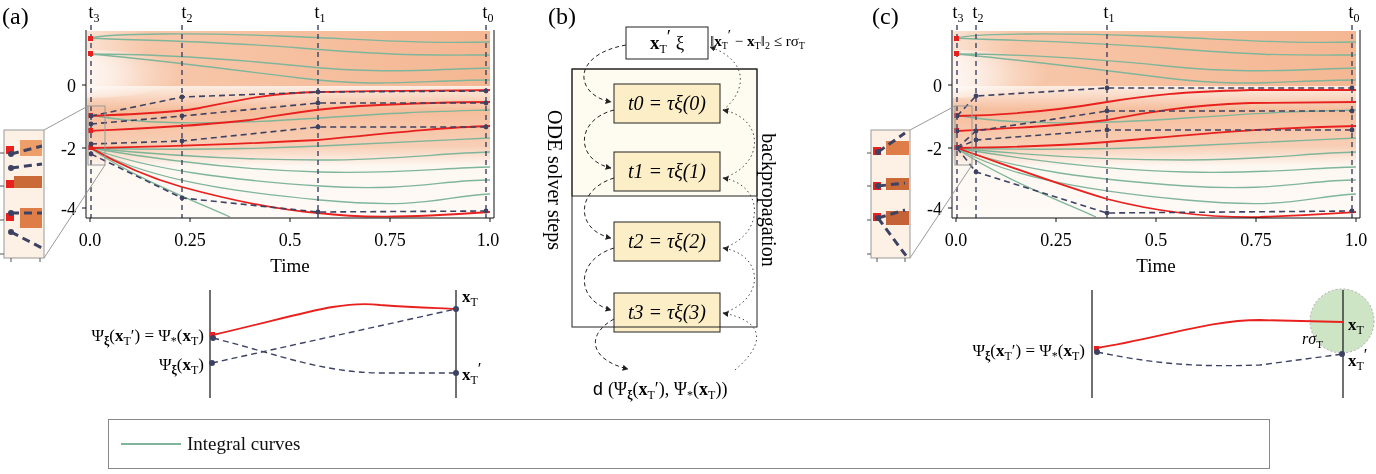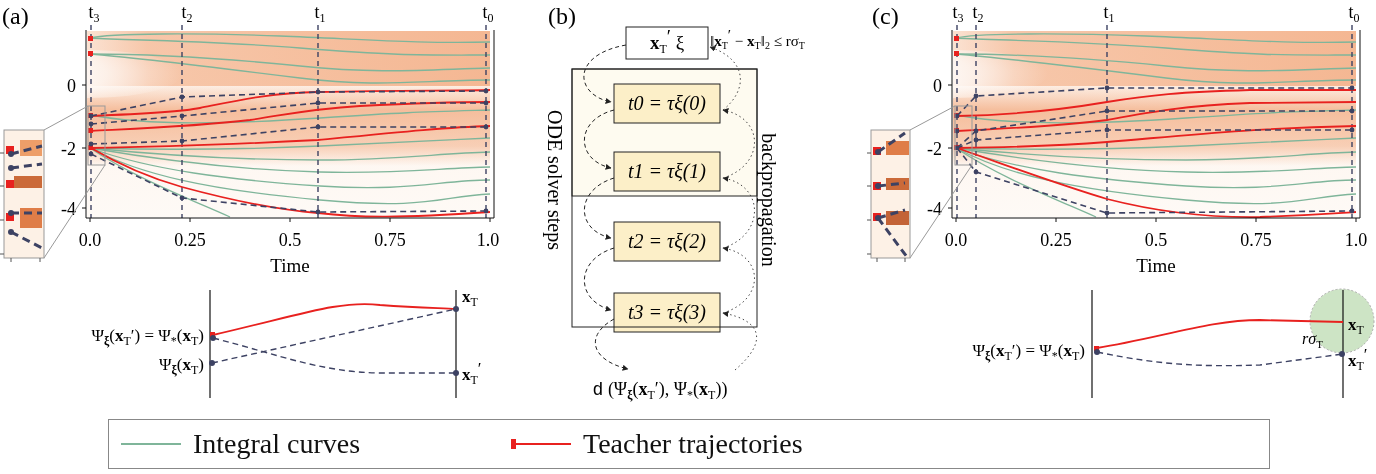--- a/index.html
+++ b/index.html
@@ -3,21 +3,21 @@
 <meta charset="utf-8">
 <style>
   html, body { margin: 0; padding: 0; background: #ffffff; }
   body { width: 1376px; height: 474px; position: relative; overflow: hidden;
          font-family: "Liberation Serif", "DejaVu Serif", serif; color: #111; }
   svg { position: absolute; left: 0; top: 0; }
   .serif { font-family: "Liberation Serif", "DejaVu Serif", serif; }
   .legend { position: absolute; left: 108px; top: 419px; width: 1162px; height: 50px;
             border: 1px solid #888; box-sizing: border-box; background: #fff; }
   .legend-item { position: absolute; top: 0; height: 48px; display: flex; align-items: center; }
-  .legend-label { font-size: 28px; margin-left: 12px; white-space: nowrap; text-align: center; }
+  .legend-label { font-size: 19px; margin-left: 6px; white-space: nowrap; text-align: center; }
 </style>
 </head>
 <body>
 
 <svg width="1376" height="474" viewBox="0 0 1376 474" xmlns="http://www.w3.org/2000/svg">
   <defs>
     <linearGradient id="densTop" x1="0" y1="0" x2="1" y2="0">
       <stop offset="0" stop-color="#f4b48e" stop-opacity="0.25"></stop>
       <stop offset="0.15" stop-color="#f4b48e" stop-opacity="0.7"></stop>
       <stop offset="1" stop-color="#f4b48e" stop-opacity="0.95"></stop>
@@ -393,20 +393,13 @@
   </g>
 </svg>
 
 <div class="legend">
   <div class="legend-item" style="left:12px;">
     <svg width="60" height="10" style="position:static">
       <line x1="0" y1="5" x2="60" y2="5" stroke="#7fb59a" stroke-width="2"></line>
     </svg>
     <span class="legend-label">Integral curves</span>
   </div>
-  <div class="legend-item" style="left:402px;">
-    <svg width="60" height="12" style="position:static">
-      <line x1="2" y1="6" x2="60" y2="6" stroke="#e8211f" stroke-width="2"></line>
-      <rect x="0" y="1" width="5" height="10" fill="#e8211f"></rect>
-    </svg>
-    <span class="legend-label">Teacher trajectories</span>
-  </div>
 </div>
 
 </body></html>

